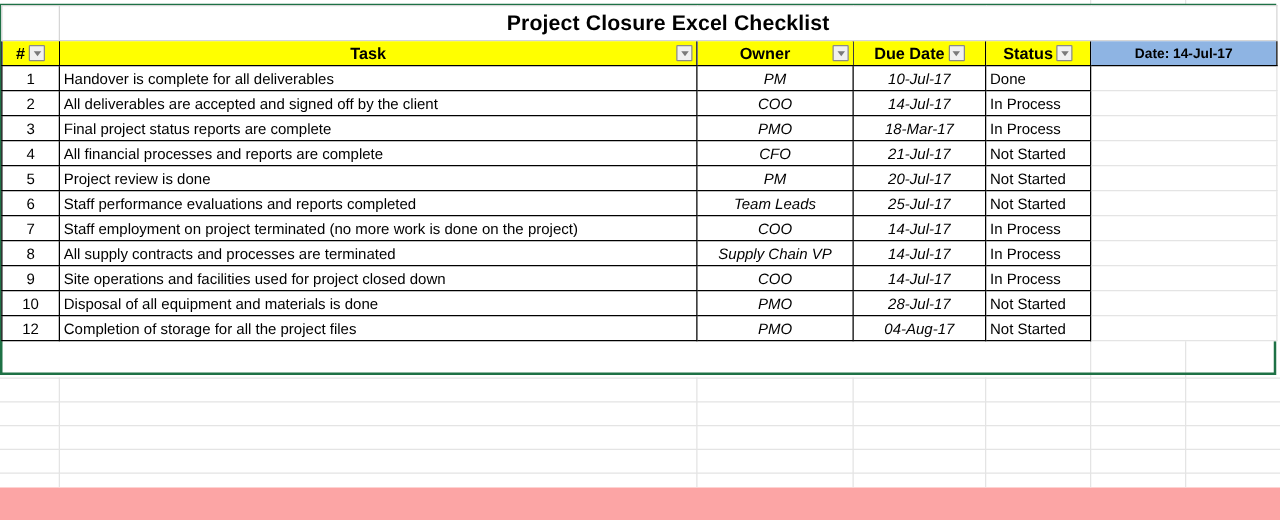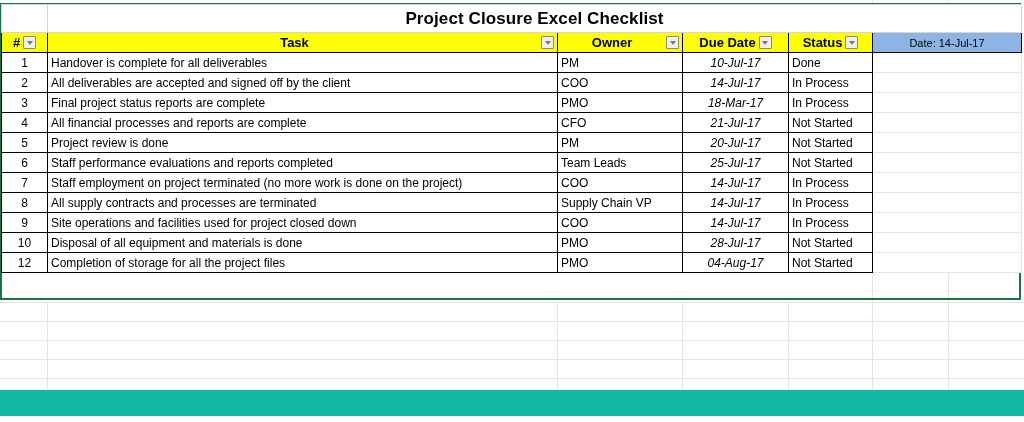--- a/index.html
+++ b/index.html
@@ -2,21 +2,21 @@
 <html><head>
 <meta charset="utf-8">
 <style>
   html,body{margin:0;padding:0;}
   body{
     width:1024px;height:422px;overflow:hidden;
     background:#ffffff;
     font-family:"Liberation Sans",sans-serif;
     -webkit-font-smoothing:antialiased;
   }
-  .app{position:relative;width:1024px;height:416px;background:#14b8a6;}
+  .app{position:relative;width:1024px;height:416px;background:#fca5a5;}
 
   
   .sheet{position:absolute;left:0;top:0;width:1024px;height:390px;background:#ffffff;overflow:hidden;}
 
   
   .gridlines{position:absolute;left:0;top:0;width:1024px;height:390px;}
   .gl-h{position:absolute;left:0;width:1024px;height:1px;background:#e4e4e4;}
   .gl-v{position:absolute;top:0;width:1px;height:390px;background:#e4e4e4;}
 
   
@@ -48,41 +48,41 @@
     letter-spacing:.1px;height:27px;border:1px solid #d6d6d6 !important;
   }
 
   
   tr.hdr td{
     background:#ffff00;font-weight:bold;font-size:13px;
     text-align:center;height:19px;position:relative;
     border:1px solid #000;
   }
   tr.hdr td.date-cell{
-    background:#8eb4e3;font-size:11px;font-weight:normal;text-align:center;
+    background:#8eb4e3;font-size:11px;font-weight:bold;text-align:center;
   }
   .hdr-inner{display:flex;align-items:center;justify-content:center;height:100%;}
   .hdr-label{flex:0 0 auto;}
   .hdr-label.grow{flex:1 1 auto;}
   .filter-btn{
     flex:0 0 auto;width:13px;height:13px;margin-left:3px;
     background:#f0f0f0;border:1px solid #8a8a8a;border-radius:1px;
     display:flex;align-items:center;justify-content:center;
     box-sizing:border-box;
   }
   .filter-btn .caret{
     width:0;height:0;border-left:3px solid transparent;border-right:3px solid transparent;
     border-top:4px solid #7a7a7a;
   }
 
   
   tr.row td{height:19px;font-size:12px;}
   td.c-num{text-align:center;}
   td.c-task{text-align:left;}
-  td.c-owner{text-align:left;}
+  td.c-owner{text-align:center;font-style:italic;}
   td.c-due{text-align:center;font-style:italic;}
   td.c-status{text-align:left;}
   tr.row.tall td{height:38px;}
   td.c-task.wrap{white-space:normal;line-height:15px;}
 
   
   .bottombar{
     position:absolute;left:0;top:390px;width:1024px;height:32px;
     background:#f1f1f1;border-top:1px solid #d0d0d0;
   }

